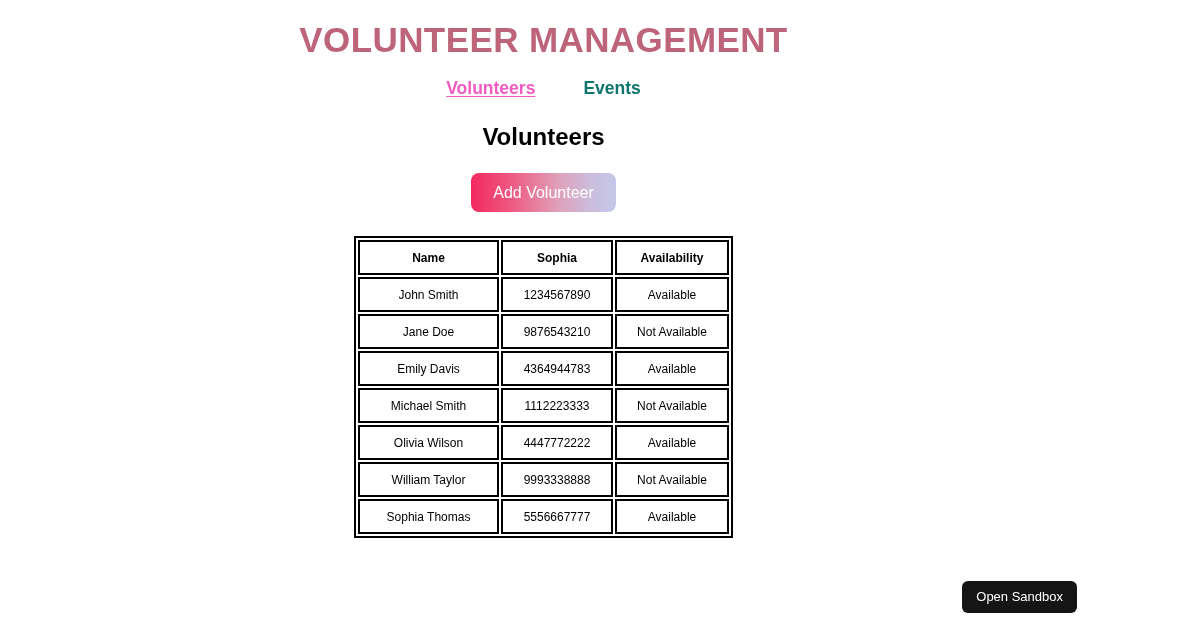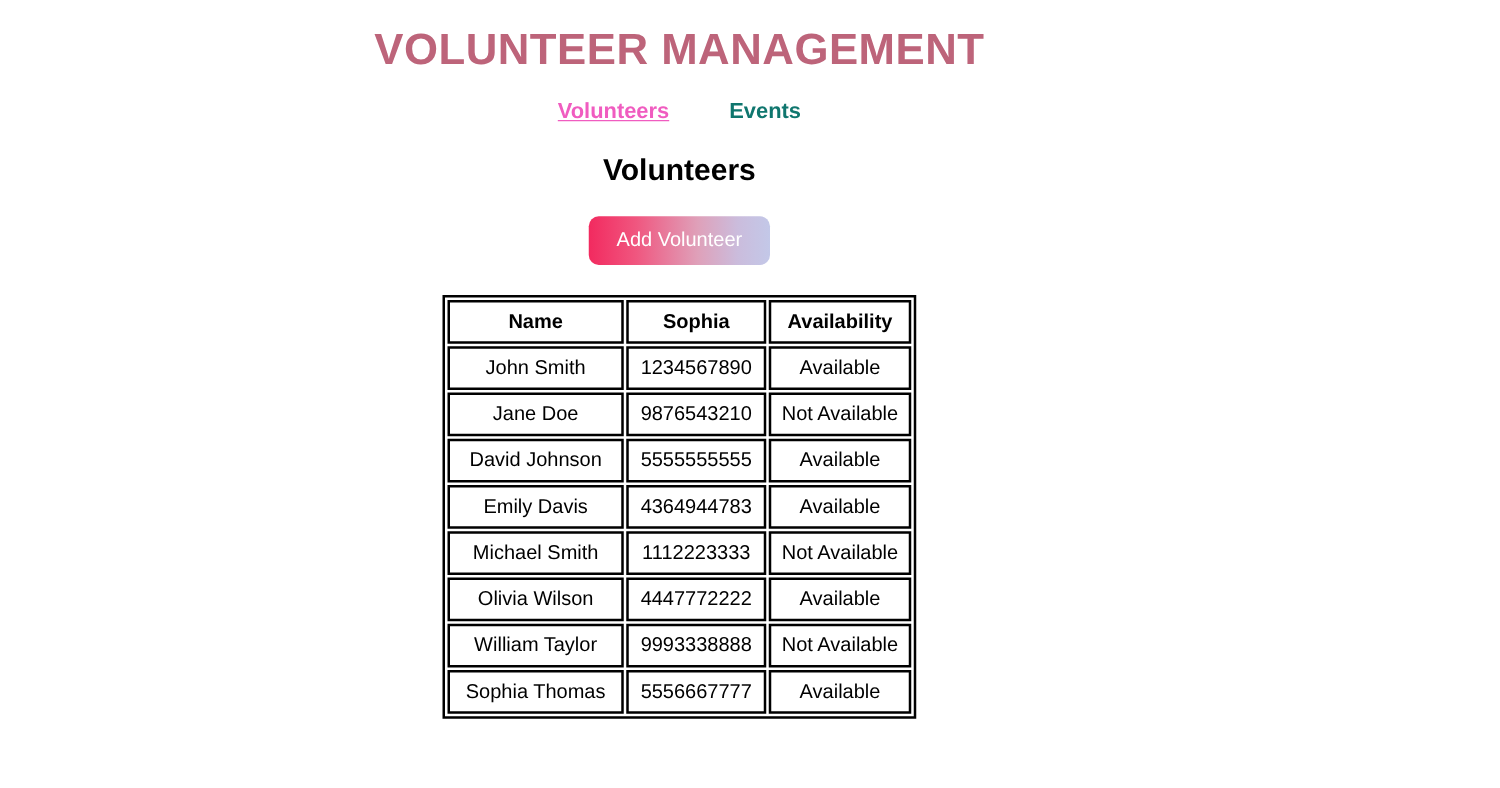--- a/index.html
+++ b/index.html
@@ -101,21 +101,21 @@
     border-spacing: 2px;
     border: 2px solid #000000;
     margin: 0 auto;
     background: #ffffff;
     table-layout: fixed;
     width: 375px;
   }
   table.volunteer-table th,
   table.volunteer-table td {
     border: 2px solid #000000;
-    font-size: 16px;
+    font-size: 12px;
     color: #000000;
     text-align: center;
     height: 35px;
     padding: 2px 4px;
     box-sizing: border-box;
     font-family: "Liberation Sans", sans-serif;
     white-space: nowrap;
     overflow: hidden;
   }
   table.volunteer-table th {
@@ -178,25 +178,20 @@
           <td>John Smith</td>
           <td>1234567890</td>
           <td>Available</td>
         </tr>
         <tr>
           <td>Jane Doe</td>
           <td>9876543210</td>
           <td>Not Available</td>
         </tr>
         <tr>
-          <td>David Johnson</td>
-          <td>5555555555</td>
-          <td>Available</td>
-        </tr>
-        <tr>
           <td>Emily Davis</td>
           <td>4364944783</td>
           <td>Available</td>
         </tr>
         <tr>
           <td>Michael Smith</td>
           <td>1112223333</td>
           <td>Not Available</td>
         </tr>
         <tr>
@@ -211,14 +206,15 @@
         </tr>
         <tr>
           <td>Sophia Thomas</td>
           <td>5556667777</td>
           <td>Available</td>
         </tr>
       </tbody>
     </table>
   </div>
 
+  <div class="sandbox-badge">Open Sandbox</div>
 
 </div>
 
 </body></html>

